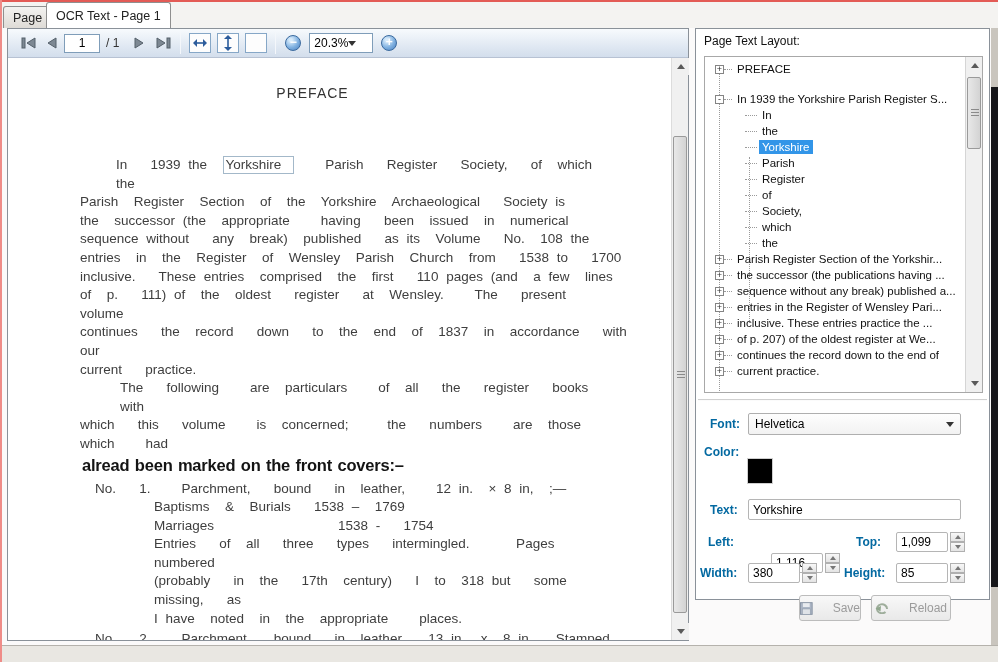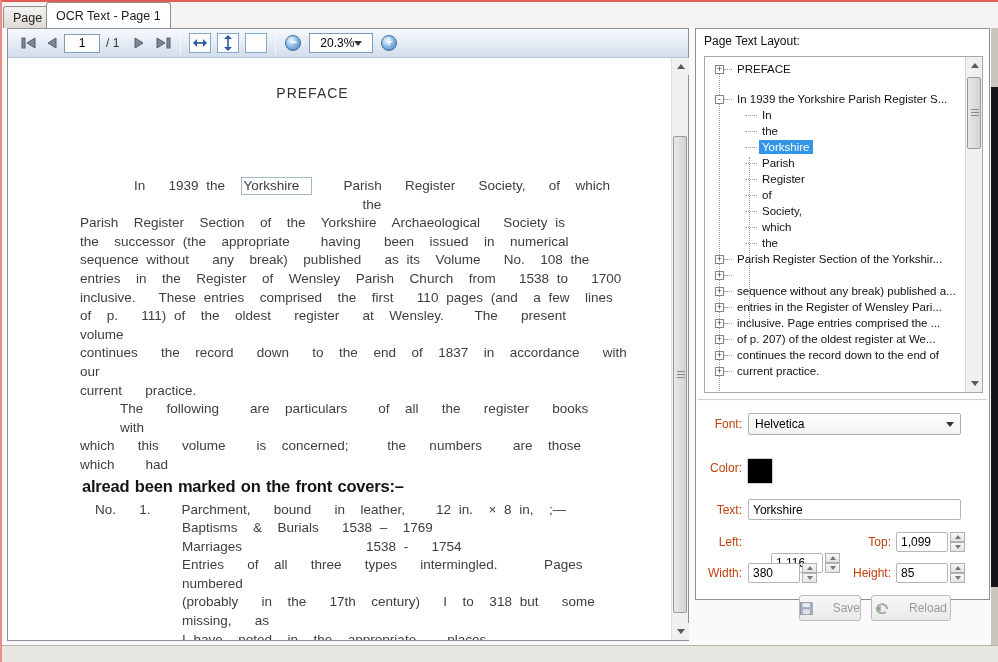--- a/index.html
+++ b/index.html
@@ -31,36 +31,36 @@
   .tsep { width:1px; height:22px; background:#aab4c2; border-right:1px solid #f4f7fb; margin:0 5px; }
   .page-input { width:36px; height:19px; border:1px solid #7f9db9; background:#fff;
                 font-size:12px; text-align:center; font-family:"Liberation Sans",sans-serif; }
   .page-total { font-size:12px; color:#333; margin:0 8px 0 6px; white-space:pre; }
   .fitbtn { width:22px; height:20px; background:#fdfdfd; border:1px solid #86a7c7; margin:0 3px;
             display:flex; align-items:center; justify-content:center; }
   .zoomball { width:16px; height:16px; border-radius:50%; border:1px solid #3a6a9f; color:#fff;
               background:radial-gradient(circle at 35% 30%, #d8ebfb 10%, #7fb0e0 55%, #4a7fc0);
               font-size:12px; font-weight:bold; line-height:13px; text-align:center; margin:0 4px; }
   .zoom-combo { width:64px; height:20px; border:1px solid #7f9db9; background:#fff; font-size:12px;
-                display:flex; align-items:center; padding:0 4px; justify-content:center; margin:0 4px; }
+                display:flex; align-items:center; padding:0 4px; justify-content:flex-start; margin:0 4px; }
   .carat { width:0; height:0; border-left:4px solid transparent; border-right:4px solid transparent;
            border-top:5px solid #333; }
 
   
   .docview { position:absolute; left:0; top:29px; width:663px; height:582px; background:#fff; overflow:hidden; }
   .doc-content { position:absolute; left:72px; top:0; width:548px; color:#3e3e3e; }
   .doc-title { margin-top:27px; width:465px; text-align:center; font-size:14px; letter-spacing:1px; color:#333; }
   .dl { font-size:13.5px; line-height:18.6px; white-space:pre-wrap; word-spacing:4px; }
-  .p1-first { margin-top:76px; text-indent:0; padding-left:36px;text-align:center; }
+  .p1-first { margin-top:55px; text-indent:0; padding-left:36px; }
   .p2-first { padding-left:40px; }
   .wsel { border:1px solid #a3b8c9; padding:0 12px 1px 2px; }
   .bold-line { font-size:16.5px; font-weight:bold; color:#141414; line-height:21px;
                letter-spacing:-0.2px; word-spacing:1px; margin:1px 0 4px 2px; white-space:pre-wrap; }
   .no-first { margin-left:15px; margin-top:2px; }
-  .no-cont  { margin-left:102px; }
+  .no-cont  { margin-left:74px; }
 
   
   .vscroll { position:absolute; background:#f0f0f0; width:17px; }
   .doc-scroll { right:0; top:29px; height:582px; border-left:1px solid #dcdcdc; }
   .sb-btn { position:absolute; left:0; width:17px; height:17px; background:#f0f0f0;
             display:flex; align-items:center; justify-content:center; }
   .sb-up { top:0; } .sb-down { bottom:0; }
   .tri-up   { width:0; height:0; border-left:4px solid transparent; border-right:4px solid transparent; border-bottom:5px solid #5a5a5a; }
   .tri-down { width:0; height:0; border-left:4px solid transparent; border-right:4px solid transparent; border-top:5px solid #5a5a5a; }
   .sb-thumb { position:absolute; left:1px; width:14px; border:1px solid #9a9a9a; border-radius:2px;
@@ -85,21 +85,21 @@
           line-height:7px; text-align:center; color:#333; flex:none; }
   .conn { border-top:1px dotted #9a9a9a; width:8px; flex:none; margin-right:2px; }
   .conn2 { width:12px; }
   .tlabel { font-size:11.5px; color:#111; padding:1px 3px; white-space:nowrap; }
   .tlabel.sel { background:#3295e8; color:#fff; }
   .tree-scroll { right:0; top:0; height:335px; border-left:1px solid #d5d5d5; }
 
   .rp-sep { position:absolute; left:2px; top:370px; width:289px; height:2px;
             border-top:1px solid #d0d0d0; border-bottom:1px solid #fbfbfb; }
 
-  .fld-label { position:absolute; font-size:12px; color:#c2410c; text-align:right; }
+  .fld-label { position:absolute; font-size:12px; color:#0369a1; text-align:left;font-weight:bold; }
   .combo { position:absolute; left:52px; top:384px; width:213px; height:22px; border:1px solid #afafaf;
            border-radius:2px; background:linear-gradient(#fefefe,#f2f2f2); font-size:12px;
            display:flex; align-items:center; justify-content:space-between; padding:0 6px; }
   .swatch { position:absolute; left:52px; top:430px; width:24px; height:24px; background:#000;
             outline:1px solid #cfcfcf; }
   .txt-input { position:absolute; border:1px solid #b5b5b5; border-radius:2px; background:#fff;
                font-size:12px; padding:0 4px; font-family:"Liberation Sans",sans-serif; }
   .num-wrap { position:absolute; display:flex; }
   .num-input { width:52px; height:20px; border:1px solid #b5b5b5; border-radius:2px; background:#fff;
                font-size:12px; padding:0 4px; font-family:"Liberation Sans",sans-serif; }
@@ -281,35 +281,36 @@
             <span class="tlabel">the</span>
           </div>
         <div class="ti l1">
             <span class="tbox">+</span>
             <span class="conn"></span>
             <span class="tlabel">Parish Register Section of the Yorkshir...</span>
           </div>
         <div class="ti l1">
             <span class="tbox">+</span>
             <span class="conn"></span>
+            <span class="tlabel">the successor (the publications having ...</span>
           </div>
         <div class="ti l1">
             <span class="tbox">+</span>
             <span class="conn"></span>
             <span class="tlabel">sequence without any break) published a...</span>
           </div>
         <div class="ti l1">
             <span class="tbox">+</span>
             <span class="conn"></span>
             <span class="tlabel">entries in the Register of Wensley Pari...</span>
           </div>
         <div class="ti l1">
             <span class="tbox">+</span>
             <span class="conn"></span>
-            <span class="tlabel">inclusive. Page entries comprised the ...</span>
+            <span class="tlabel">inclusive. These entries practice the ...</span>
           </div>
         <div class="ti l1">
             <span class="tbox">+</span>
             <span class="conn"></span>
             <span class="tlabel">of p. 207) of the oldest register at We...</span>
           </div>
         <div class="ti l1">
             <span class="tbox">+</span>
             <span class="conn"></span>
             <span class="tlabel">continues the record down to the end of</span>
@@ -334,21 +335,21 @@
     </div>
 
     <div class="rp-sep"></div>
 
     <div class="fld-label" style="left:14px; top:388px; width:32px;">Font:</div>
     <div class="combo">
       <span>Helvetica</span>
       <span class="carat"></span>
     </div>
 
-    <div class="fld-label" style="left:8px; top:432px; width:38px;">Color:</div>
+    <div class="fld-label" style="left:8px; top:416px; width:38px;">Color:</div>
     <div class="swatch"></div>
 
     <div class="fld-label" style="left:14px; top:474px; width:32px;">Text:</div>
     <input class="txt-input" style="left: 52px; top: 470px; width: 213px; height: 21px;" value="Yorkshire">
 
     <div class="fld-label" style="left:12px; top:506px; width:34px;">Left:</div>
     <div class="num-wrap" style="left:52px; top:524px;margin-left:23px;">
       <input class="num-input" value="1,116" style="">
       <div class="spin">
           <div>

